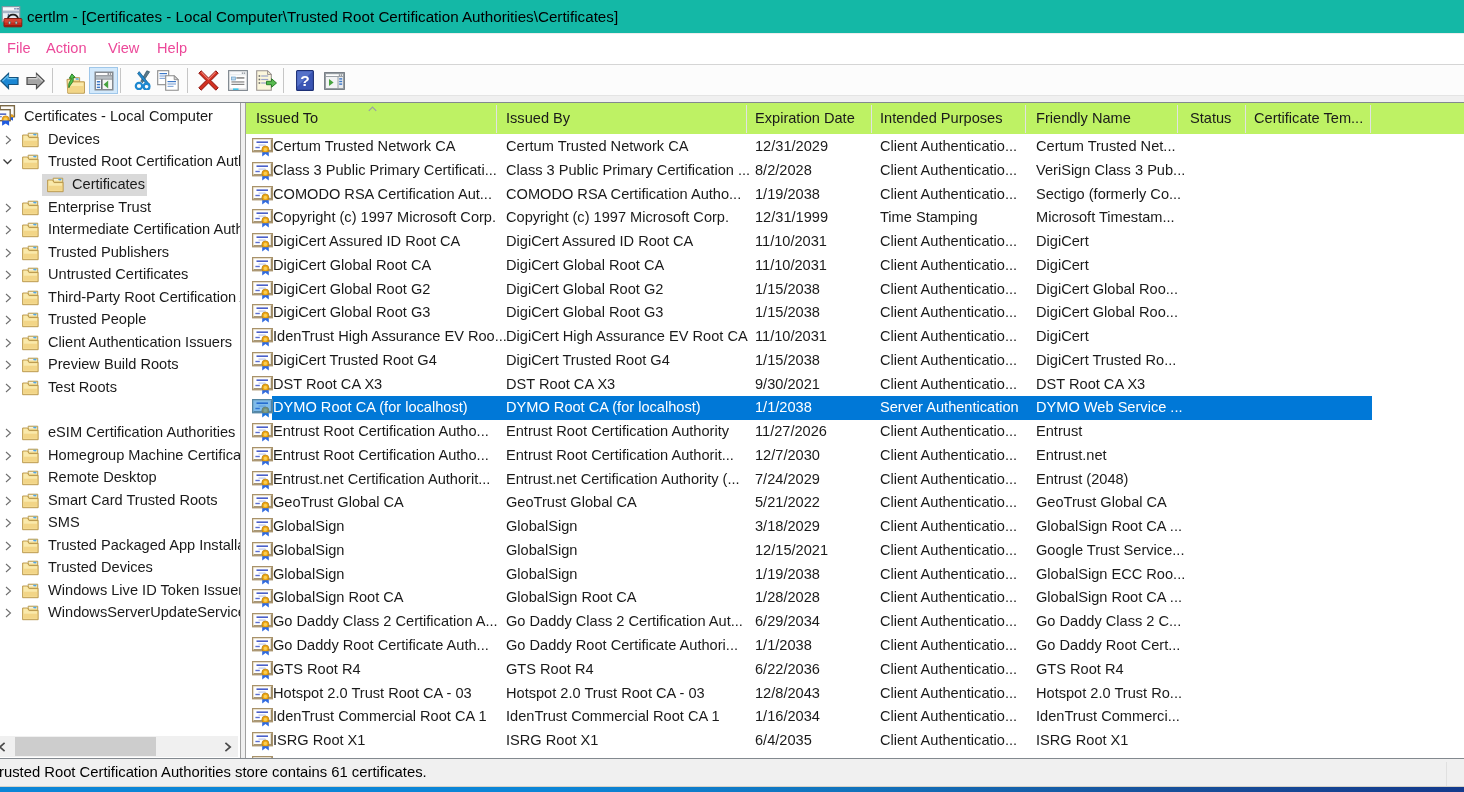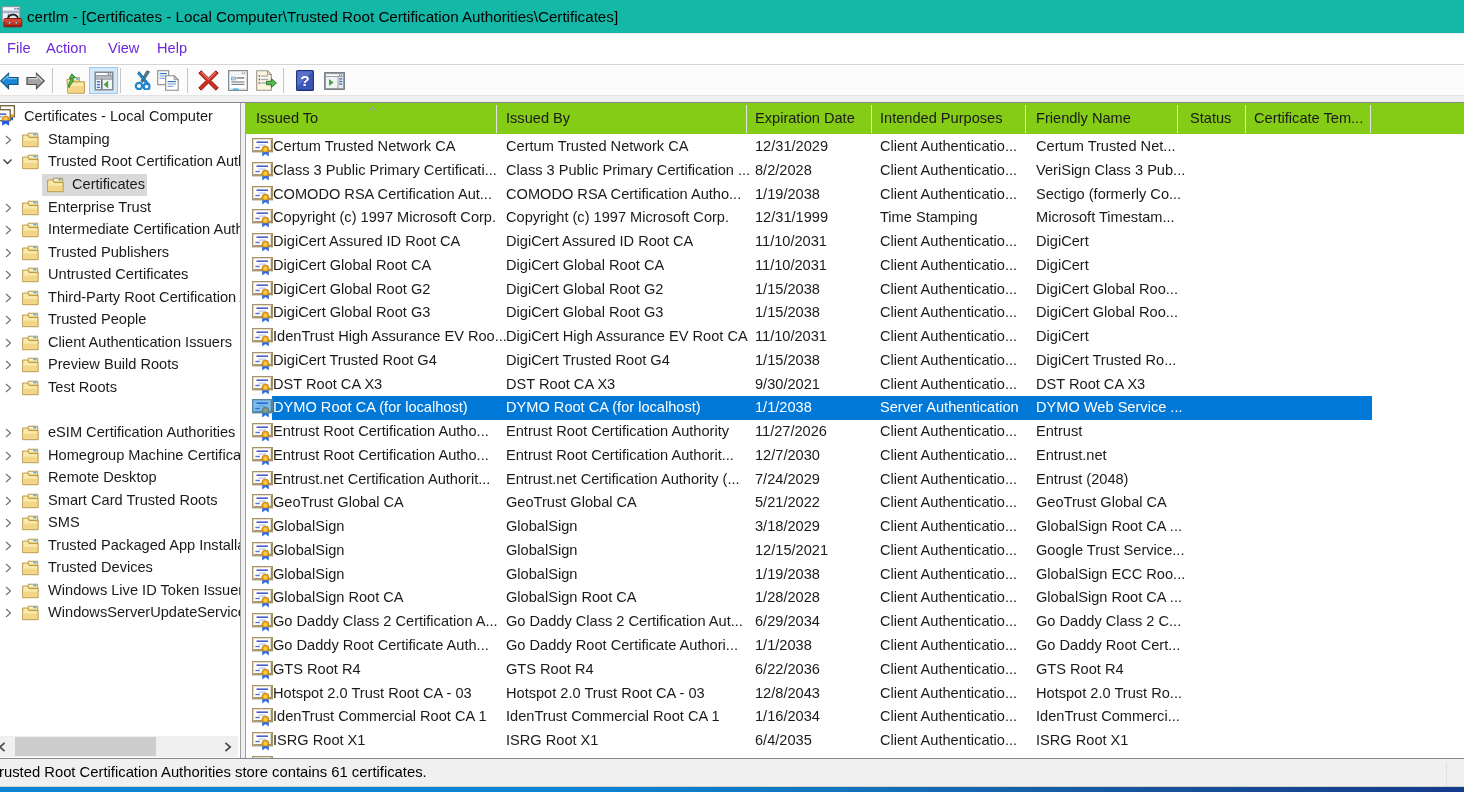--- a/index.html
+++ b/index.html
@@ -2,21 +2,21 @@
 <html><head>
 <meta charset="utf-8">
 <style>
 * { margin:0; padding:0; box-sizing:border-box; }
 html,body { width:1464px; height:792px; overflow:hidden; background:#fff;
   font-family:"Liberation Sans", sans-serif; }
 .abs { position:absolute; }
 #titlebar { position:absolute; left:0; top:0; width:1464px; height:34px; background:#14b8a6; border-bottom:1px solid #ededed; }
 #titletext { position:absolute; left:27px; top:8px; font-size:15.2px; color:#000; white-space:pre; }
 #menubar { position:absolute; left:0; top:34px; width:1464px; height:31px; background:#ffffff; border-bottom:1px solid #d5d5d5; }
-.menuitem { position:absolute; top:6px; font-size:14.6px; color:#6d28d9; }
+.menuitem { position:absolute; top:6px; font-size:14.6px; color:#ec4899; }
 #toolbar { position:absolute; left:0; top:65px; width:1464px; height:31px; background:#fcfcfc; border-bottom:1px solid #e4e4e4; }
 #toolgap { position:absolute; left:0; top:96px; width:1464px; height:6px; background:#f0f0f0; }
 #topline { position:absolute; left:0; top:102px; width:1464px; height:1px; background:#83898f; }
 .tsep { position:absolute; top:3px; width:1px; height:25px; background:#c6c6c6; }
 #tree { position:absolute; left:0; top:103px; width:240px; height:655px; background:#fff; overflow:hidden; }
 #treeborder { position:absolute; left:240px; top:103px; width:1px; height:655px; background:#a0a0a0; }
 #splitgap { position:absolute; left:241px; top:103px; width:4px; height:655px; background:#f0f0f0; }
 #listborder { position:absolute; left:245px; top:103px; width:1px; height:655px; background:#a0a0a0; }
 #list { position:absolute; left:246px; top:103px; width:1218px; height:655px; background:#fff; overflow:hidden; }
 #botline { position:absolute; left:0; top:758px; width:1464px; height:1px; background:#83898f; }
@@ -187,21 +187,21 @@
 <path d="M3 1 L7.5 5 L3 9" fill="none" stroke="#6e6e6e" stroke-width="1.1"></path>
 </svg>
       <svg class="abs" style="left:22px;top:3px" width="17" height="16" viewBox="0 0 16 15">
 <path d="M5.8 1.1 h9 v4.5 h-9 z" fill="#edd88e" stroke="#b49a55" stroke-width="0.9"></path>
 <path d="M6.5 2.1 h7.6 v1.1 h-7.6 z" fill="#fcfbf5"></path>
 <path d="M10.6 1.9 c1.5 -0.4 2.9 -0.2 3.2 0.7 c-0.6 0.7 -1.9 0.7 -3.2 0.2 z" fill="#51a8e6"></path>
 <path d="M0.6 2.8 h4.7 l1.4 2.3 h8.5 v8.7 h-14.6 z" fill="#f0d382" stroke="#b9974e" stroke-width="0.9"></path>
 <path d="M1.4 3.6 h3.4 l1.4 2.3 h8 v6.9 h-12.8 z" fill="#f9e9ab"></path>
 <path d="M1.4 8.2 h12.8 v4.6 h-12.8 z" fill="#f2d587"></path>
 </svg>
-      <span class="label" style="left:48px">Stamping</span>
+      <span class="label" style="left:48px">Devices</span>
     </div>
 <div class="trow" style="top:48.4px">
       <svg class="abs" style="left:2px;top:5px" width="11" height="11" viewBox="0 0 11 11">
 <path d="M1.5 3.5 L5.5 7.5 L9.5 3.5" fill="none" stroke="#3a3a3a" stroke-width="1.3"></path>
 </svg>
       <svg class="abs" style="left:22px;top:3px" width="17" height="16" viewBox="0 0 16 15">
 <path d="M5.8 1.1 h9 v4.5 h-9 z" fill="#edd88e" stroke="#b49a55" stroke-width="0.9"></path>
 <path d="M6.5 2.1 h7.6 v1.1 h-7.6 z" fill="#fcfbf5"></path>
 <path d="M10.6 1.9 c1.5 -0.4 2.9 -0.2 3.2 0.7 c-0.6 0.7 -1.9 0.7 -3.2 0.2 z" fill="#51a8e6"></path>
 <path d="M0.6 2.8 h4.7 l1.4 2.3 h8.5 v8.7 h-14.6 z" fill="#f0d382" stroke="#b9974e" stroke-width="0.9"></path>
@@ -481,21 +481,21 @@
 <div id="hthumb"></div>
 <svg class="abs" style="left:223px;top:6px" width="9" height="10" viewBox="0 0 9 10">
         <path d="M2.4 0.9 L7.2 5 L2.4 9.1" fill="none" stroke="#4a4a4a" stroke-width="1.7"></path>
       </svg>
 </div>
 </div>
 <div id="treeborder"></div>
 <div id="splitgap"></div>
 <div id="listborder"></div>
 <div id="list">
-<div class="abs" style="left:0;top:0;width:1218px;height:31px;background:#84cc16">
+<div class="abs" style="left:0;top:0;width:1218px;height:31px;background:#bef264">
 <svg class="abs" style="left:122px;top:2.6px" width="9" height="6" viewBox="0 0 9 6">
         <path d="M0.8 4.8 L4.5 1 L8.2 4.8" fill="none" stroke="#9aa0a6" stroke-width="1.2"></path>
       </svg>
 <span class="hcol" style="left:10px">Issued To</span>
 <span class="hcol" style="left:260px">Issued By</span>
 <span class="hcol" style="left:509px">Expiration Date</span>
 <span class="hcol" style="left:634px">Intended Purposes</span>
 <span class="hcol" style="left:790px">Friendly Name</span>
 <span class="hcol" style="left:944px">Status</span>
 <span class="hcol" style="left:1008px">Certificate Tem...</span>

